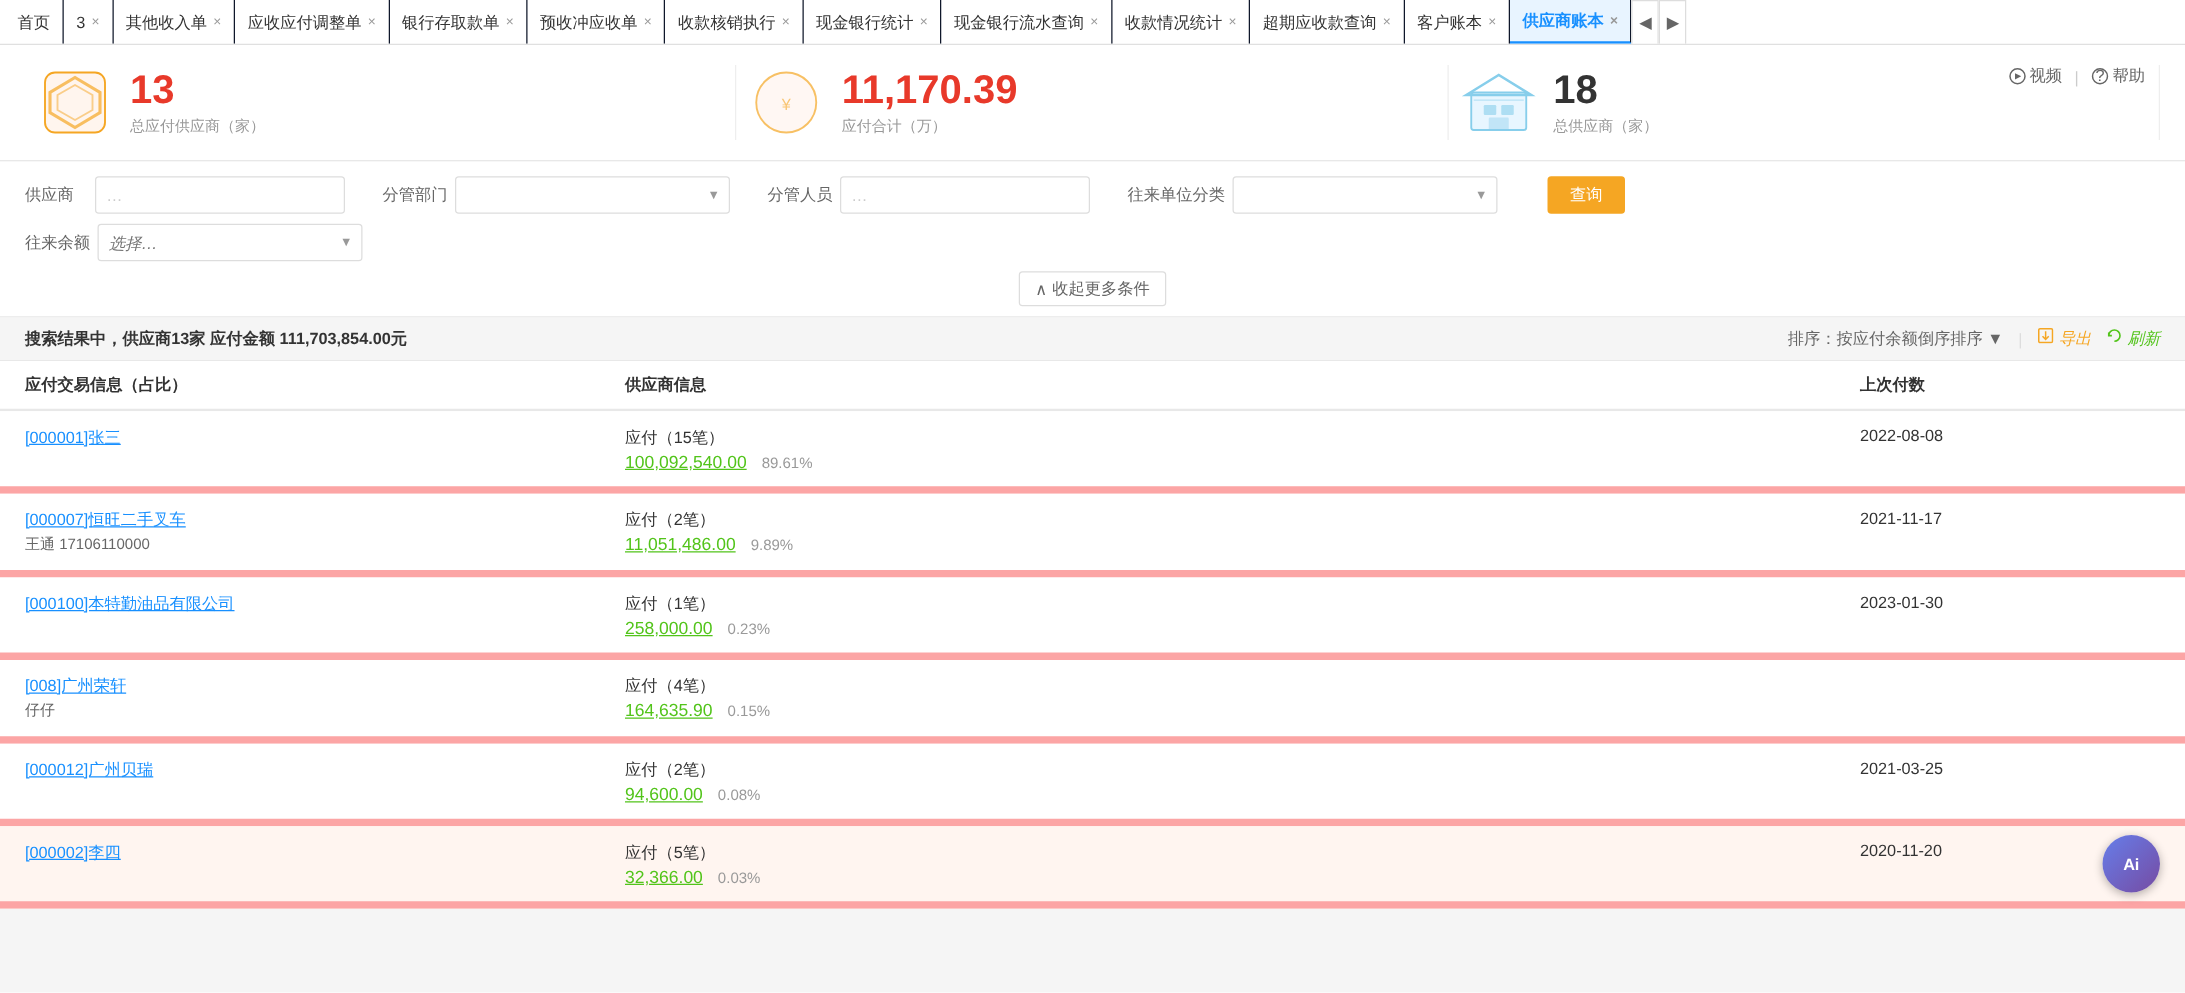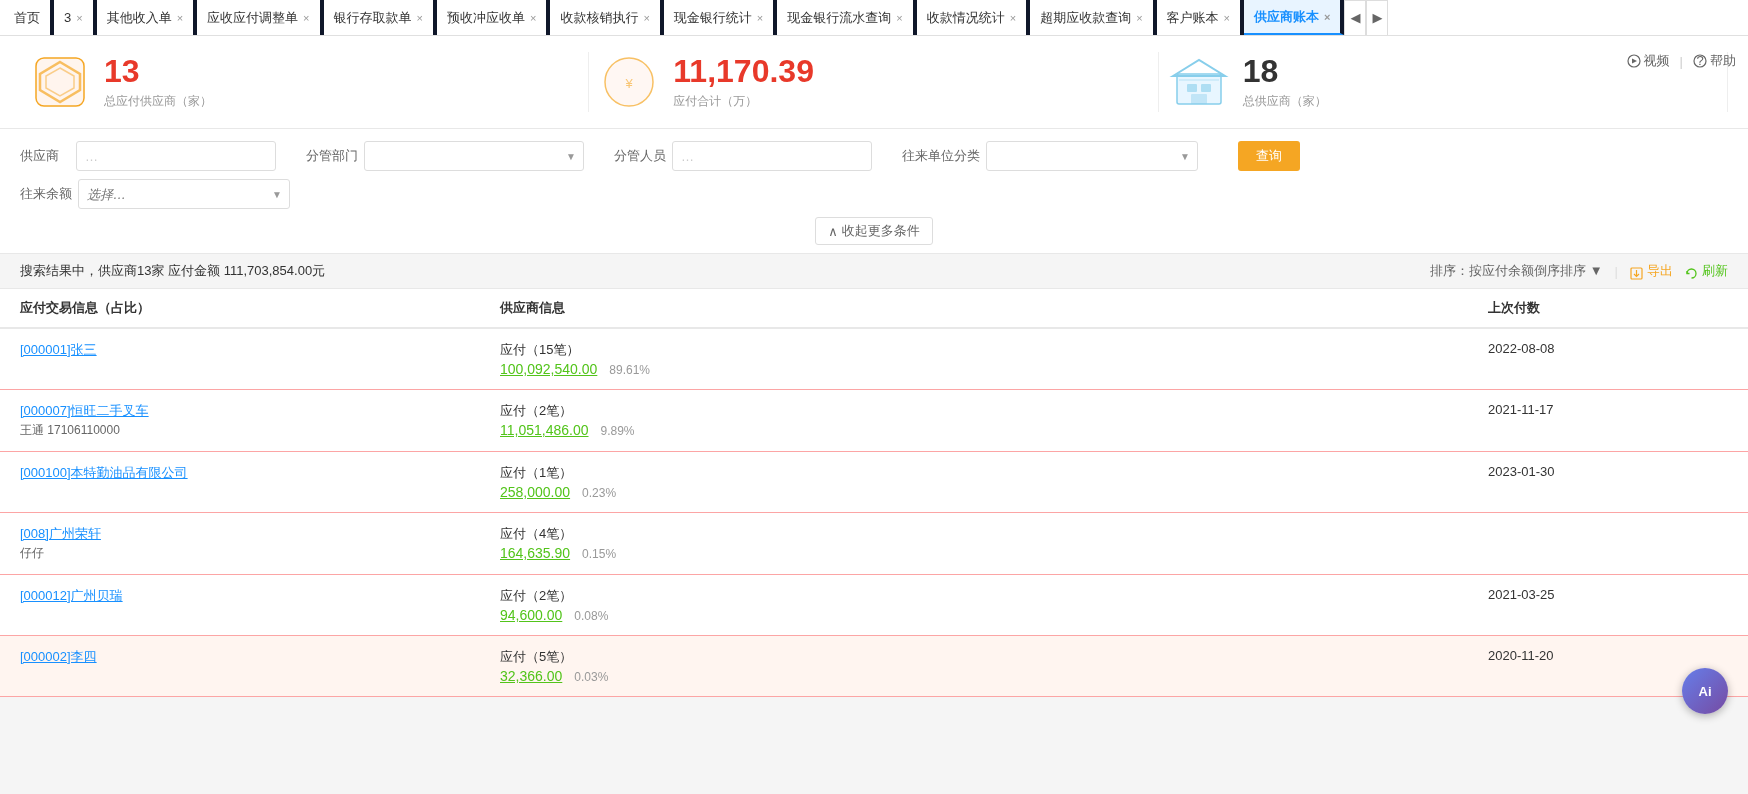--- a/index.html
+++ b/index.html
@@ -16,21 +16,21 @@
       padding: 0 4px;
     }
     .nav-item {
       display: flex;
       align-items: center;
       padding: 0 10px;
       height: 100%;
       white-space: nowrap;
       cursor: pointer;
       color: #333;
-      border-right: 4px solid #0f172a;
+      border-right: 1px solid #0f172a;
       font-size: 13px;
       flex-shrink: 0;
       justify-content: center;
     }
     .nav-item .close-btn {
       margin-left: 5px;
       color: #999;
       font-size: 11px;
     }
     .nav-arrow {
@@ -81,21 +81,21 @@
     .summary-text .big-num.dark {
       color: #333;
     }
     .summary-text .sub-label {
       color: #999;
       font-size: 12px;
       margin-top: 4px;
     }
     .top-right-actions {
       position: absolute;
-      right: 12px;
+      right: 32px;
       top: 16px;
       display: flex;
       align-items: center;
       gap: 10px;
       color: #666;
       font-size: 12px;
     }
     .top-right-actions span { cursor: pointer; display: flex; align-items: center; gap: 3px; }
 
     
@@ -189,54 +189,55 @@
 
     
     .result-bar {
       background: #f5f5f5;
       padding: 8px 20px;
       display: flex;
       align-items: center;
       justify-content: space-between;
       border-bottom: 1px solid #e8e8e8;
     }
-    .result-info { color: #333; font-size: 13px; }
+    .result-info { color: #333; font-size: 13px; font-weight: bold; }
     .result-actions {
       display: flex;
       align-items: center;
       gap: 12px;
       font-size: 12px;
       color: #666;
     }
     .result-actions .action-link {
       display: flex;
-      align-items: flex-end;
+      align-items: flex-start;
       gap: 4px;
       cursor: pointer;
+      font-style: italic;
     }
 
     
     .table-section { background: #fff; }
     .table-header {
       display: grid;
       grid-template-columns: 480px 1fr 240px;
       padding: 10px 20px;
       border-bottom: 2px solid #e8e8e8;
       background: #fff;
     }
     .table-header .col-label {
       font-weight: 600;
       color: #333;
       font-size: 13px;
     }
     .table-row {
       display: grid;
       grid-template-columns: 480px 1fr 240px;
       padding: 12px 20px;
-      border-bottom: 1px solid #fca5a5;
+      border-bottom: 6px solid #fca5a5;
       background: #fff;
       align-items: start;
     }
     .table-row.highlighted { background: #fff5f0; }
     .supplier-link {
       color: #1890ff;
       text-decoration: underline;
       cursor: pointer;
       font-size: 13px;
     }

